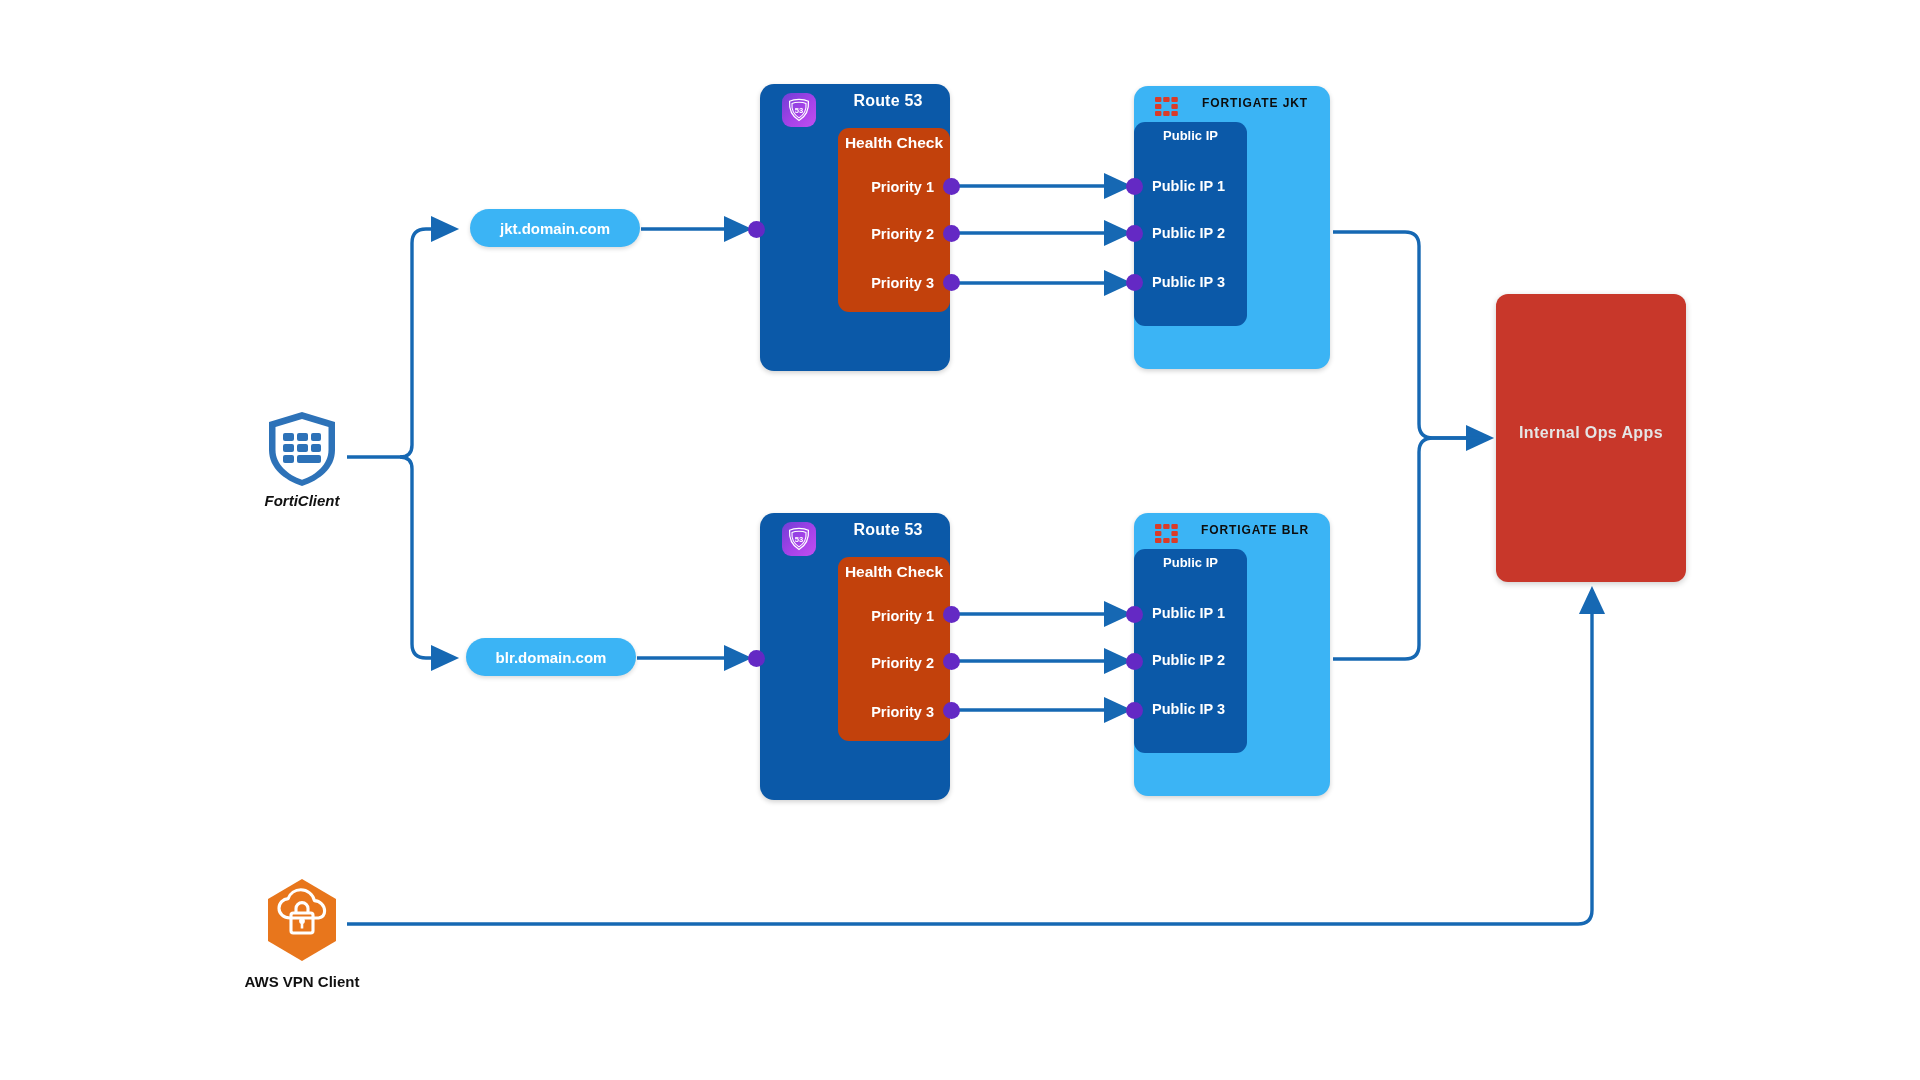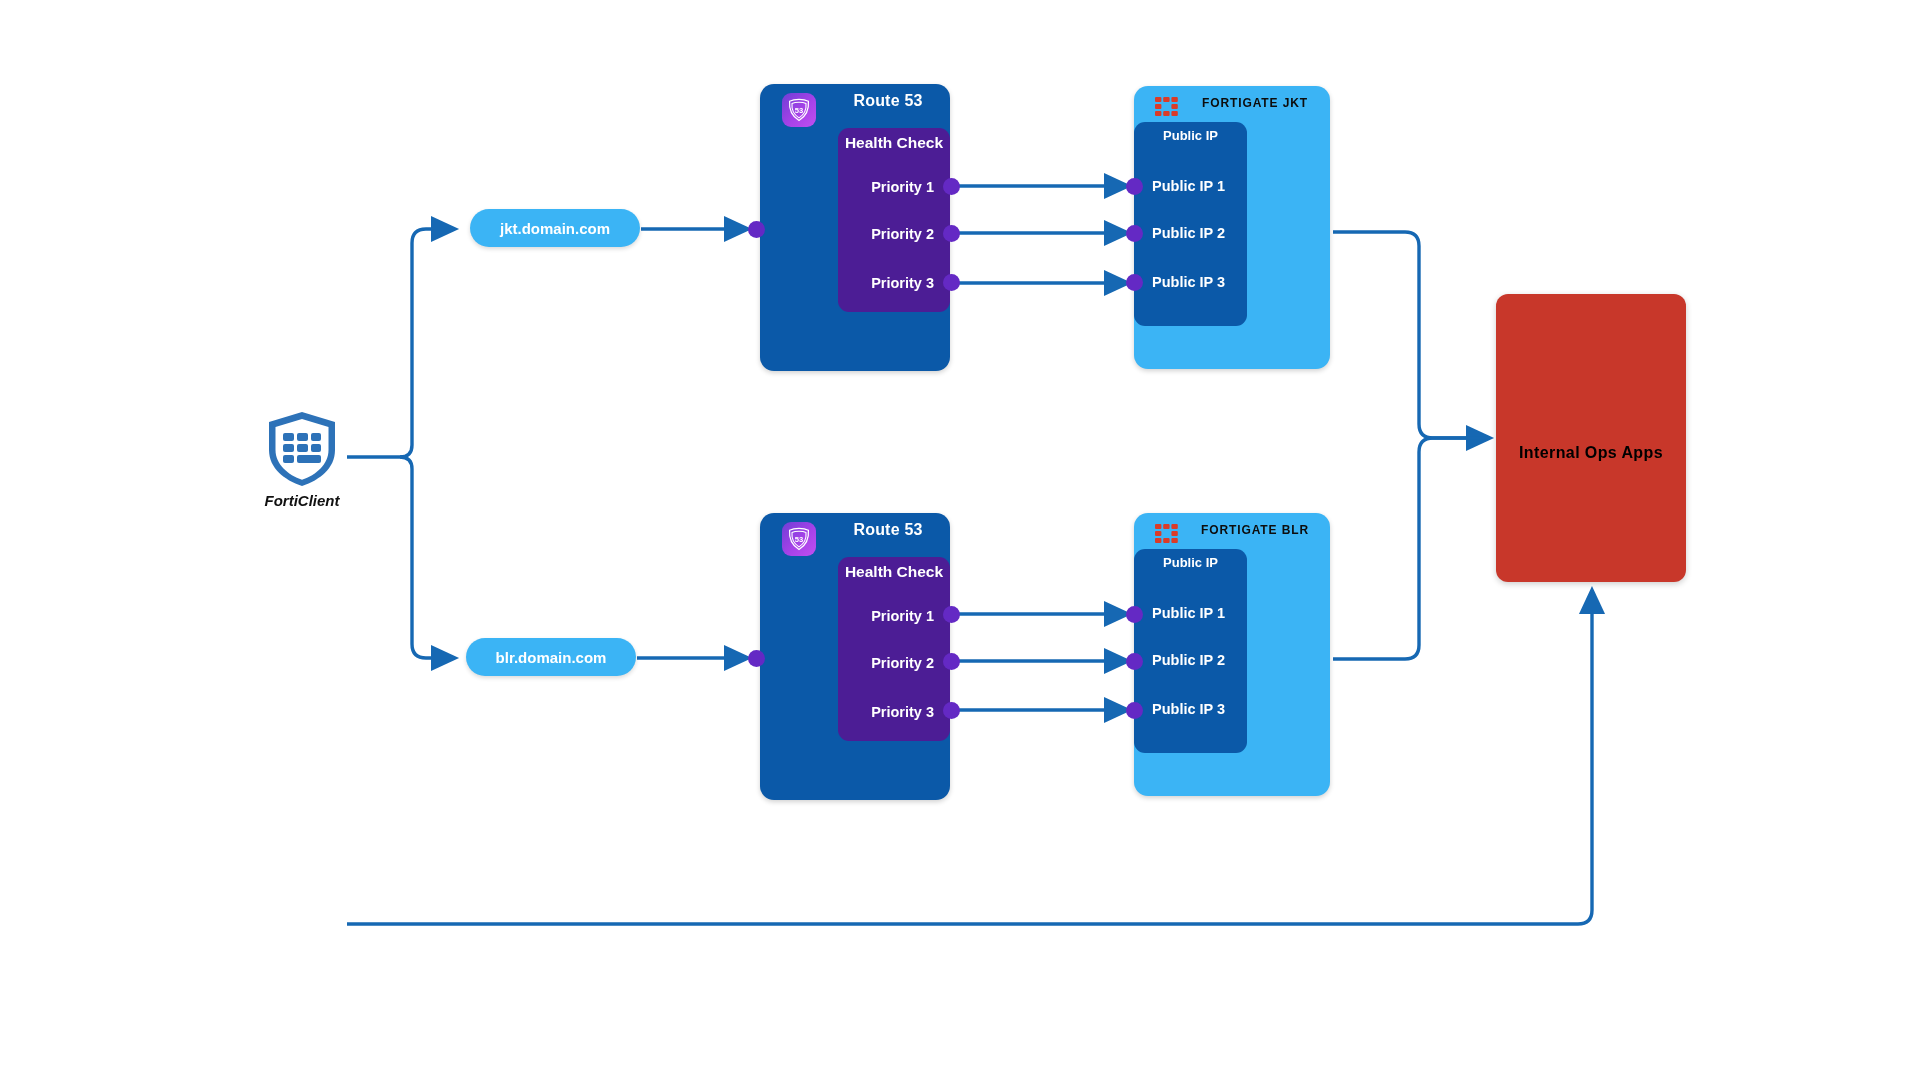--- a/index.html
+++ b/index.html
@@ -52,21 +52,21 @@
     left: 66px; top: 8px;
     width: calc(100% - 66px);
     text-align: center;
     color: #ffffff;
     font-size: 16px;
     font-weight: bold;
     letter-spacing: .2px;
   }
   .hc {
     position: absolute;
-    background: #4c1d95;
+    background: #c2410c;
     border-radius: 11px;
   }
   .hc-title {
     position: absolute;
     left: 0; top: 6px;
     width: 100%;
     text-align: center;
     color: #ffffff;
     font-size: 15.5px;
     font-weight: bold;
@@ -150,25 +150,24 @@
     position: absolute;
     background: #C8372A;
     border-radius: 12px;
     box-shadow: 0 2px 6px rgba(0,0,0,0.2);
   }
   .ops-label {
     position: absolute;
     left: 0;
     width: 100%;
     text-align: center;
-    color: #000000;
+    color: #e5e5e5;
     font-size: 16px;
     font-weight: bold;
     letter-spacing: .4px;
-    margin-top: 20px;
   }
 
   
   .node { position: absolute; }
   .node-label {
     position: absolute;
     left: 50%;
     transform: translateX(-50%);
     white-space: nowrap;
     color: #111111;
@@ -232,20 +231,34 @@
         <rect x="18" y="34" width="11" height="8" rx="2"></rect>
         <rect x="32" y="34" width="11" height="8" rx="2"></rect>
         <rect x="46" y="34" width="10" height="8" rx="2"></rect>
         <rect x="18" y="45" width="11" height="8" rx="2"></rect>
         <rect x="32" y="45" width="24" height="8" rx="2"></rect>
       </g>
     </svg>
     <div class="node-label" style="top:82px;">FortiClient</div>
   </div>
 
+  <div class="node" style="left:264px; top:878px; width:76px; height:110px;">
+    <svg width="76" height="84" viewBox="0 0 76 84">
+      <path d="M38 1 L72 21 L72 63 L38 83 L4 63 L4 21 Z" fill="#E8761C"></path>
+      <path d="M26 40 C19.5 40 15 35.6 15 30.2 C15 25 19 21 24.2 20.6
+               C26 15.4 31 11.8 36.8 11.8 C43.4 11.8 49 16.4 50.4 22.6
+               C56 22.9 60.6 27.4 60.6 33 C60.6 36.9 58.3 39.3 54.6 40 Z" fill="none" stroke="#ffffff" stroke-width="3.1" stroke-linejoin="round"></path>
+      <rect x="27" y="35" width="22" height="20" rx="2.2" fill="none" stroke="#ffffff" stroke-width="3.1"></rect>
+      <path d="M32 35 L32 30.5 C32 27.2 34.7 24.6 38 24.6
+               C41.3 24.6 44 27.2 44 30.5 L44 35" fill="none" stroke="#ffffff" stroke-width="3.1"></path>
+      <circle cx="38" cy="43" r="2.9" fill="#ffffff"></circle>
+      <rect x="36.7" y="44.5" width="2.6" height="6" fill="#ffffff"></rect>
+    </svg>
+    <div class="node-label" style="top:95px;">AWS VPN Client</div>
+  </div>
 
   <div class="pill" style="left:470px; top:209px; width:170px; height:38px;">
     <span>jkt.domain.com</span>
   </div>
   <div class="pill" style="left:466px; top:638px; width:170px; height:38px;align-items:center;">
     <span>blr.domain.com</span>
   </div>
 
   <div class="r53" style="left:760px; top:84px; width:190px; height:287px;">
     <div class="r53-head">

